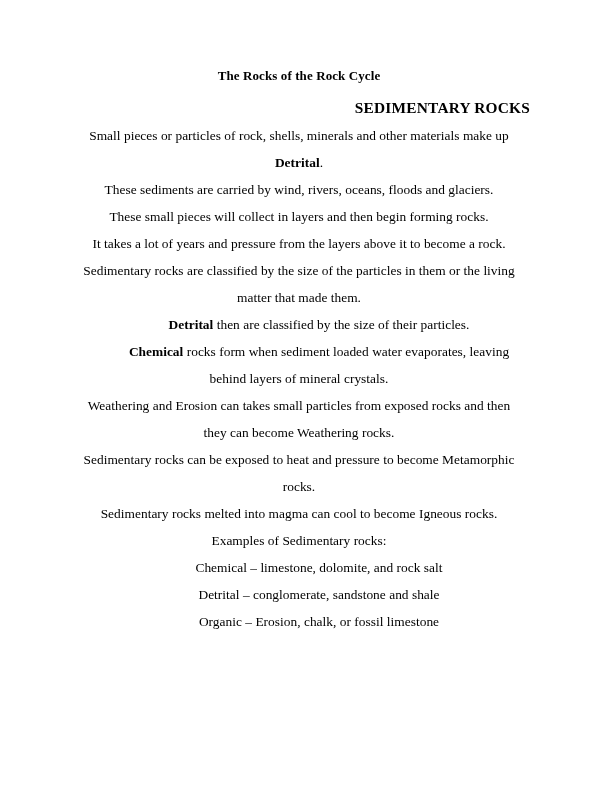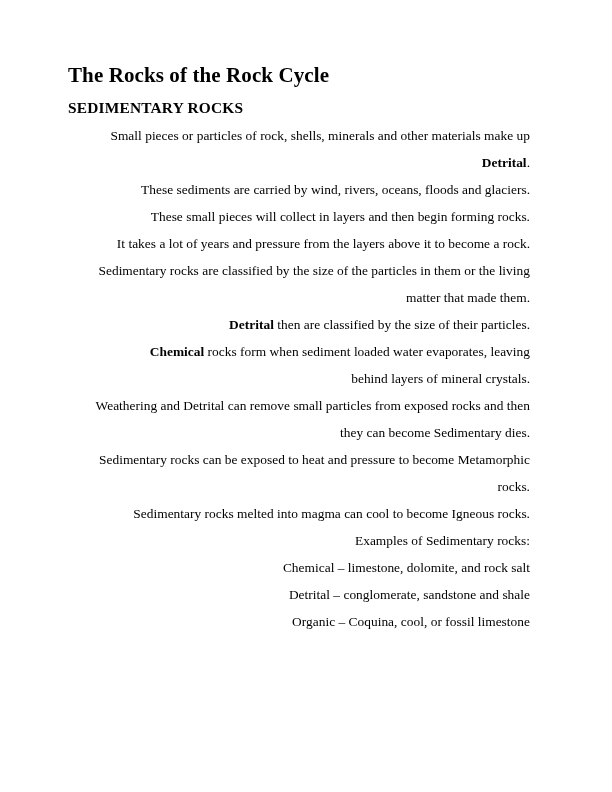--- a/index.html
+++ b/index.html
@@ -20,39 +20,40 @@
     overflow: hidden;
     box-sizing: border-box;
   }
   .content {
     position: absolute;
     left: 68px;
     top: 62px;
     width: 462px;
   }
   .doc-title {
-    font-size: 21px;
+    font-size: 13px;
     font-weight: bold;
+    text-align: center;
     line-height: 27px;
     margin: 0 0 0 0;
     letter-spacing: 0.1px;
   }
   .section-heading {
     font-size: 15.4px;
     font-weight: bold;
-    text-align: left;
+    text-align: right;
     line-height: 29px;
     margin: 4px 0 0 0;
     letter-spacing: 0.2px;
   }
   p.body-line {
     font-size: 13.4px;
     line-height: 27px;
     margin: 0;
-    text-align: right;
+    text-align: center;
     letter-spacing: 0.02px;
   }
   p.body-line.indent {
     text-indent: 40px;
   }
   p.body-line.indent-example {
     padding-left: 40px;
     text-indent: 0;
   }
   .lead {
@@ -84,32 +85,32 @@
     <p class="body-line"><span>matter that made them.</span></p>
 
 
     <p class="body-line indent"><span class="lead">Detrital</span><span> then are classified by the size of their particles.</span></p>
 
 
     <p class="body-line indent"><span class="lead">Chemical</span><span> rocks form when sediment loaded water evaporates, leaving</span></p>
 
     <p class="body-line"><span>behind layers of mineral crystals.</span></p>
 
-    <p class="body-line"><span>Weathering and Detrital can remove small particles from exposed rocks and then</span></p>
+    <p class="body-line"><span>Weathering and Erosion can takes small particles from exposed rocks and then</span></p>
 
-    <p class="body-line"><span>they can become Sedimentary dies.</span></p>
+    <p class="body-line"><span>they can become Weathering rocks.</span></p>
 
     <p class="body-line"><span>Sedimentary rocks can be exposed to heat and pressure to become Metamorphic</span></p>
 
     <p class="body-line"><span>rocks.</span></p>
 
     <p class="body-line"><span>Sedimentary rocks melted into magma can cool to become Igneous rocks.</span></p>
 
     <p class="body-line"><span>Examples of Sedimentary rocks:</span></p>
 
     <p class="body-line indent-example"><span>Chemical – limestone, dolomite, and rock salt</span></p>
 
     <p class="body-line indent-example"><span>Detrital – conglomerate, sandstone and shale</span></p>
 
-    <p class="body-line indent-example"><span>Organic – Coquina, cool, or fossil limestone</span></p>
+    <p class="body-line indent-example"><span>Organic – Erosion, chalk, or fossil limestone</span></p>
 
   </div>
 </div>
 
 </body></html>

